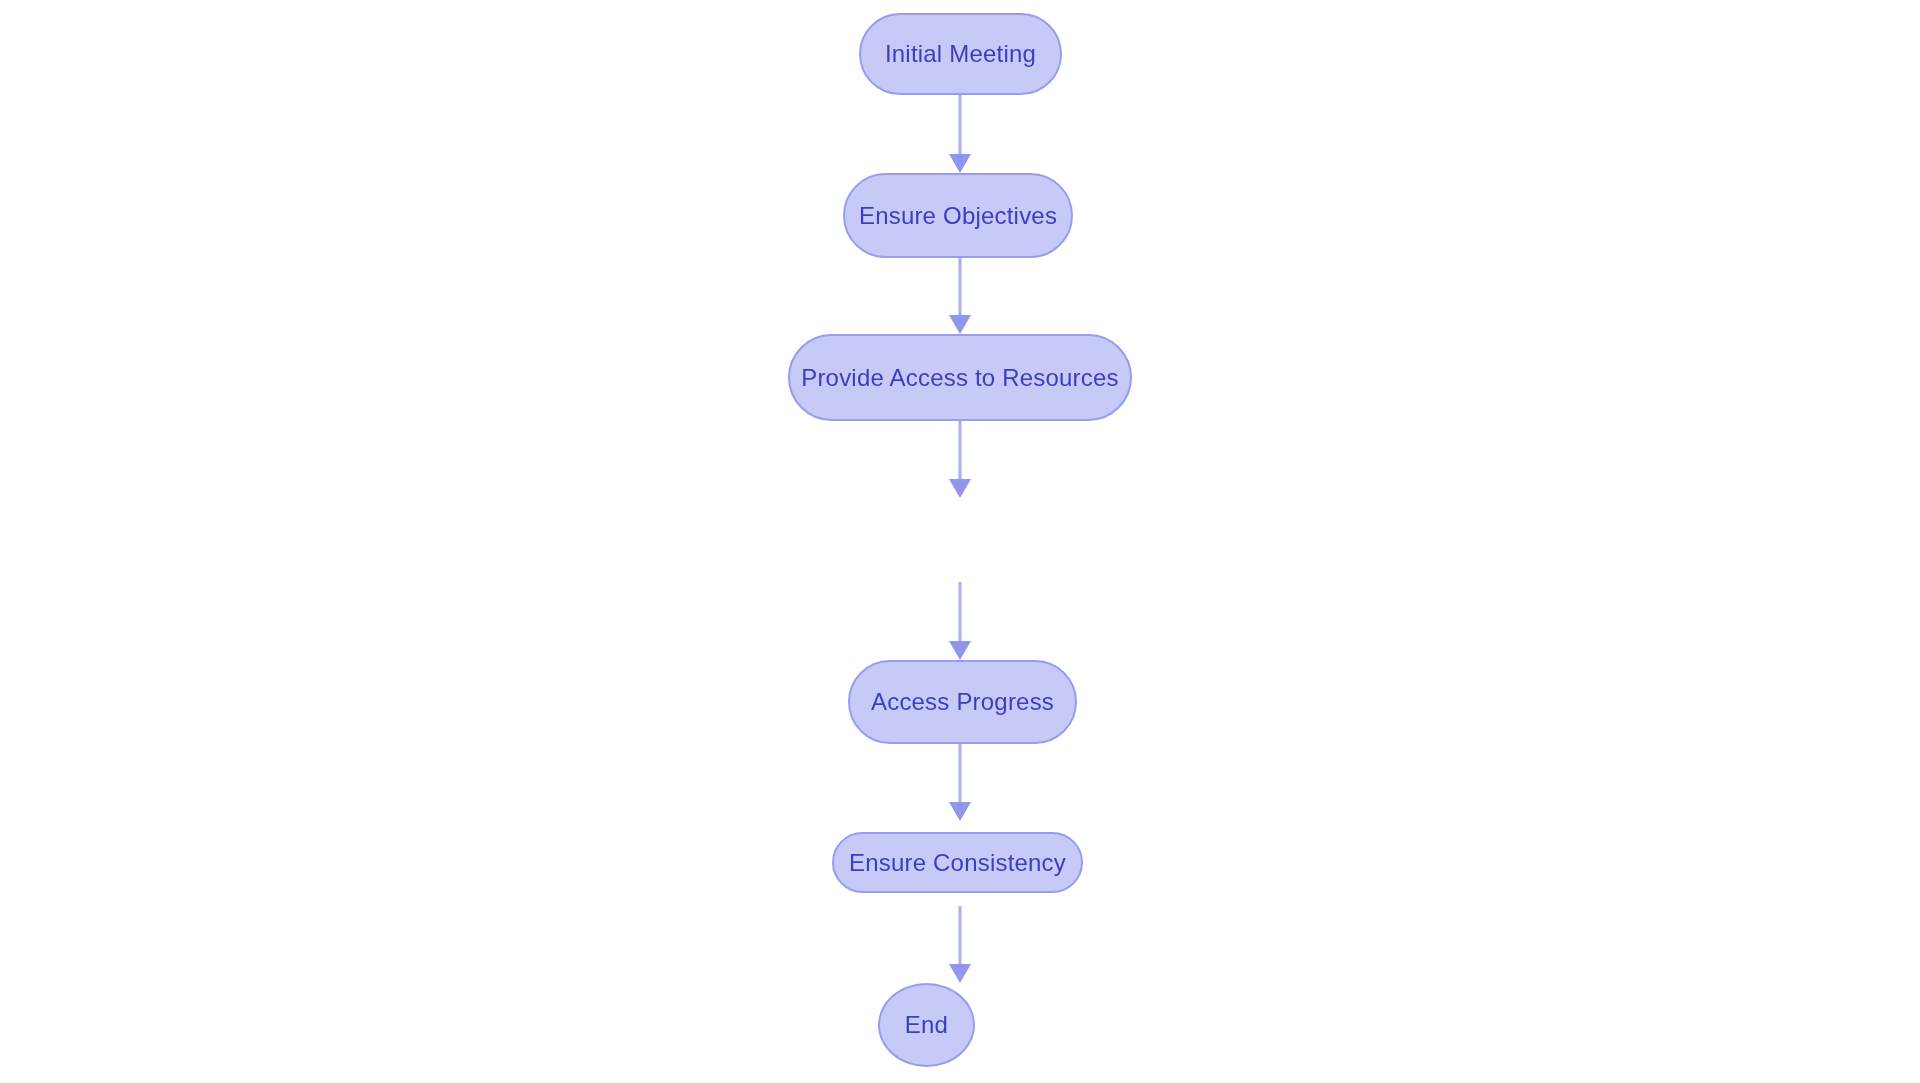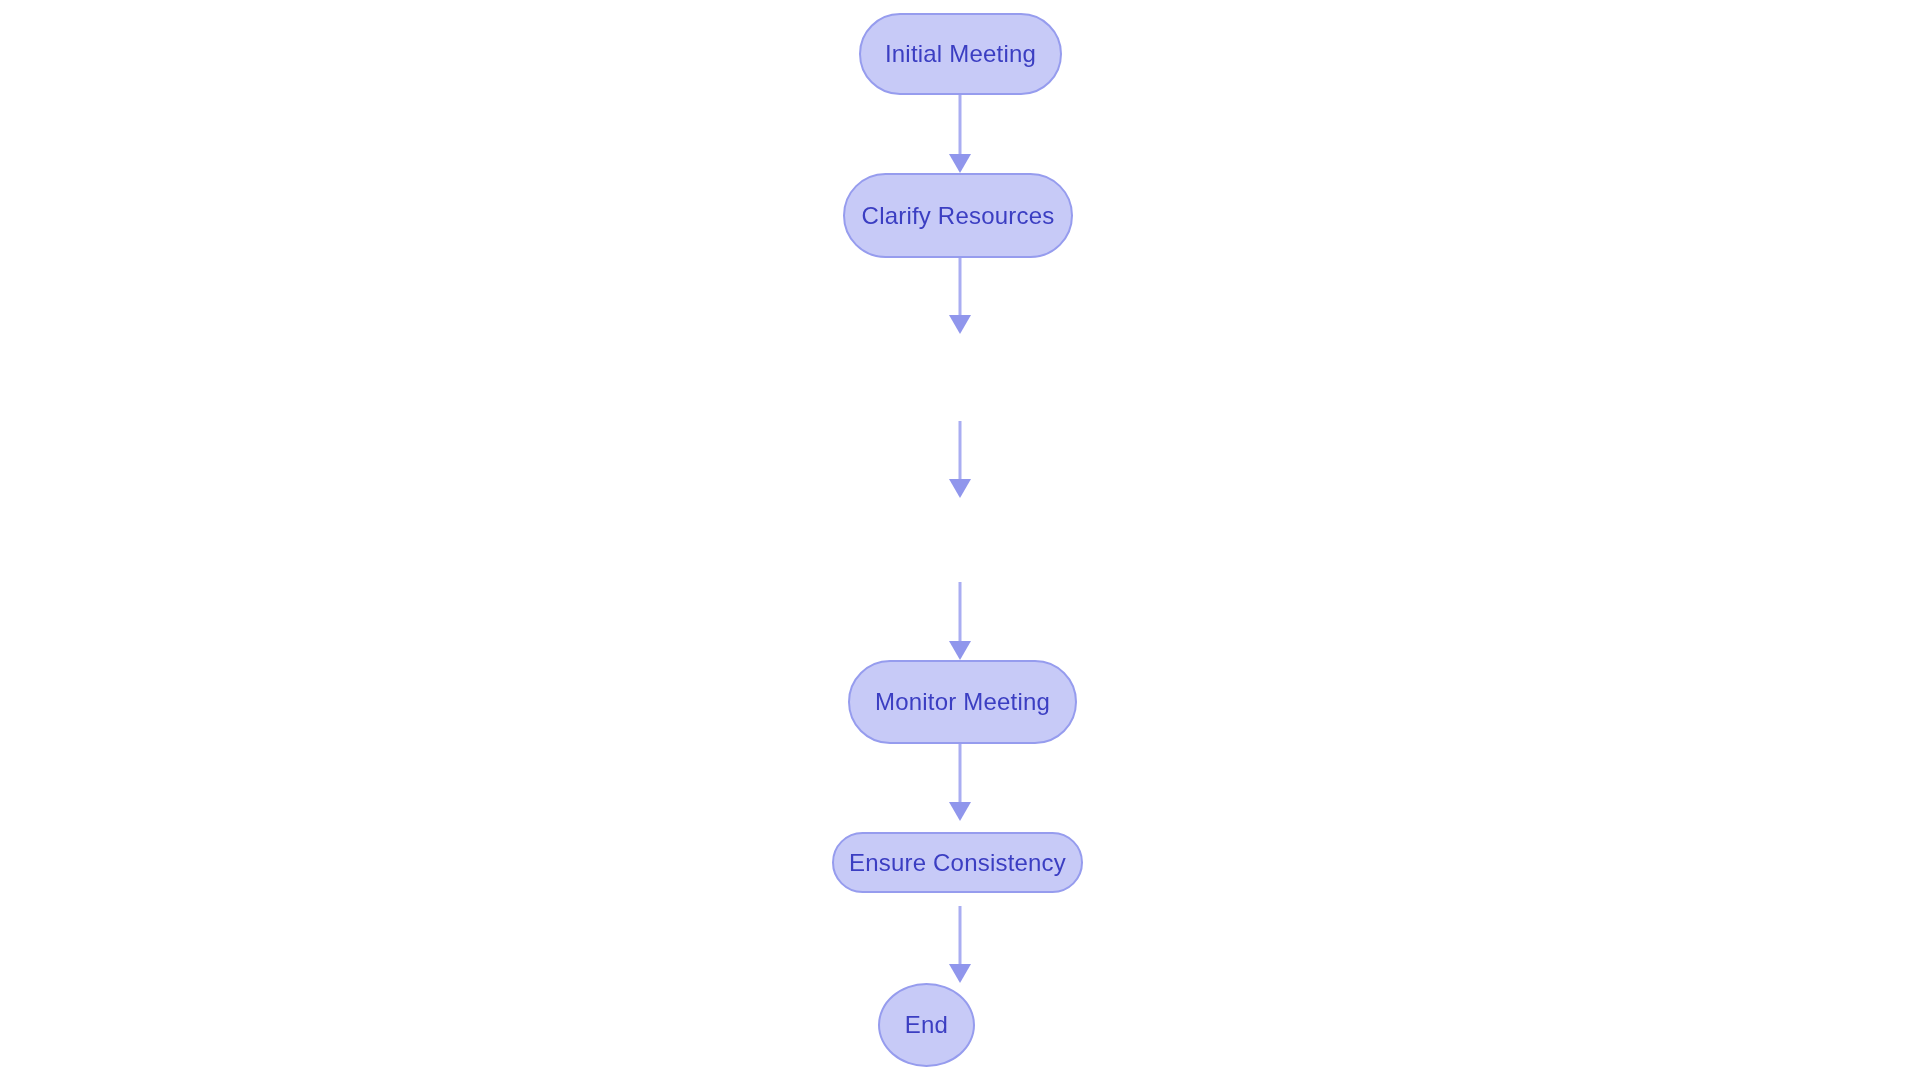--- a/index.html
+++ b/index.html
@@ -74,42 +74,45 @@
   <div class="node pill" style="left:859px; top:13px; width:203px; height:82px;">
     <span>Initial Meeting</span>
   </div>
 
   <div class="edge" style="left:960px; top:95px; height:78px;">
     <div class="edge-line"></div>
     <div class="edge-head"></div>
   </div>
 
   <div class="node pill" style="left:843px; top:173px; width:230px; height:85px;">
-    <span>Clarify Resources</span>
+    <span>Ensure Objectives</span>
   </div>
 
   <div class="edge" style="left:960px; top:258px; height:76px;">
     <div class="edge-line"></div>
     <div class="edge-head"></div>
   </div>
 
+  <div class="node pill" style="left:788px; top:334px; width:344px; height:87px;">
+    <span>Provide Access to Resources</span>
+  </div>
 
   <div class="edge" style="left:960px; top:421px; height:77px;">
     <div class="edge-line"></div>
     <div class="edge-head"></div>
   </div>
 
 
   <div class="edge" style="left:960px; top:582px; height:78px;">
     <div class="edge-line"></div>
     <div class="edge-head"></div>
   </div>
 
   <div class="node pill" style="left:848px; top:660px; width:229px; height:84px;">
-    <span>Monitor Meeting</span>
+    <span>Access Progress</span>
   </div>
 
   <div class="edge" style="left:960px; top:744px; height:77px;">
     <div class="edge-line"></div>
     <div class="edge-head"></div>
   </div>
 
   <div class="node pill" style="left:832px; top:832px; width:251px; height:61px;">
     <span>Ensure Consistency</span>
   </div>

